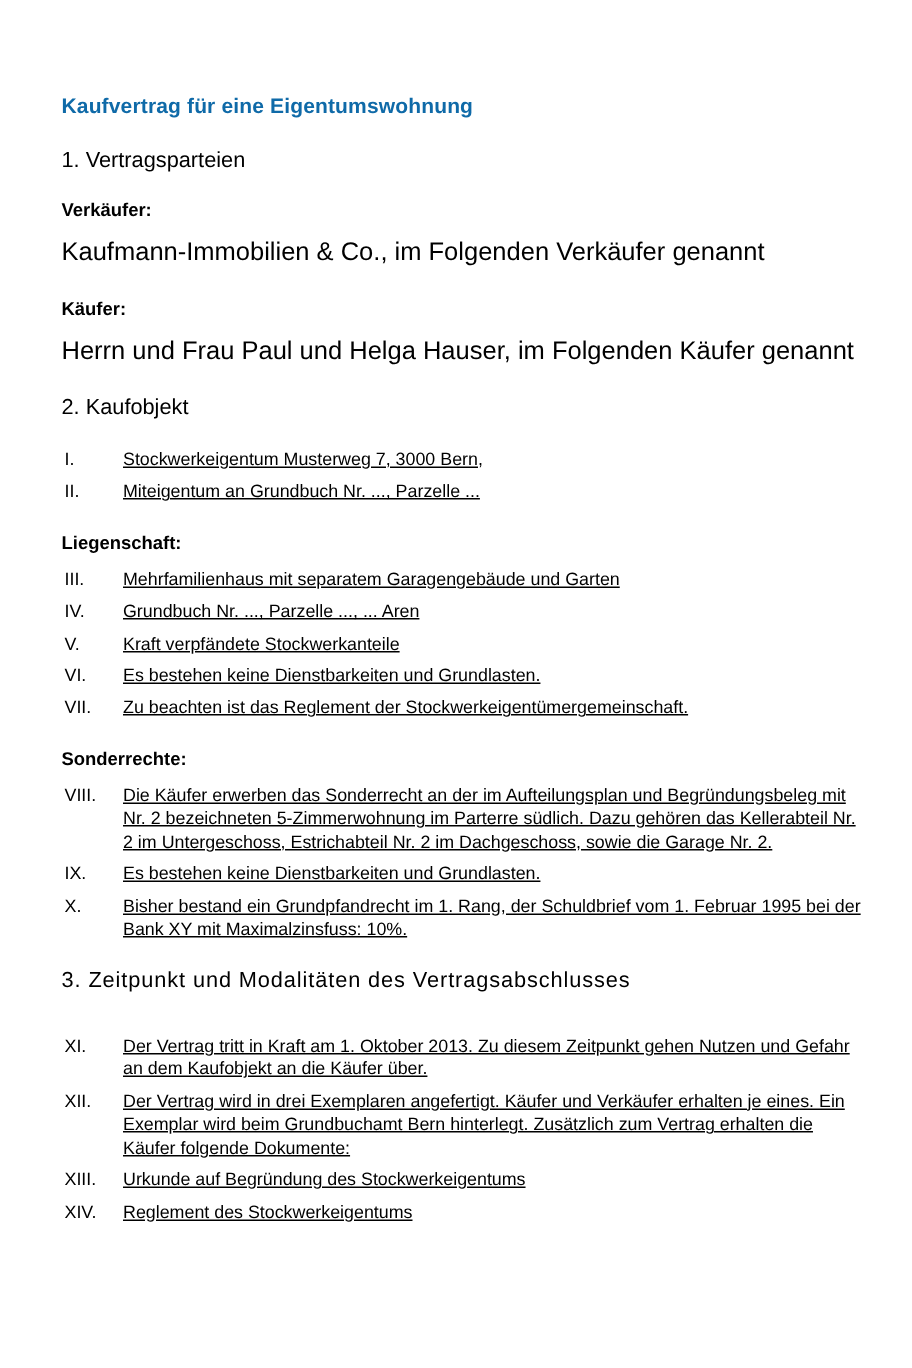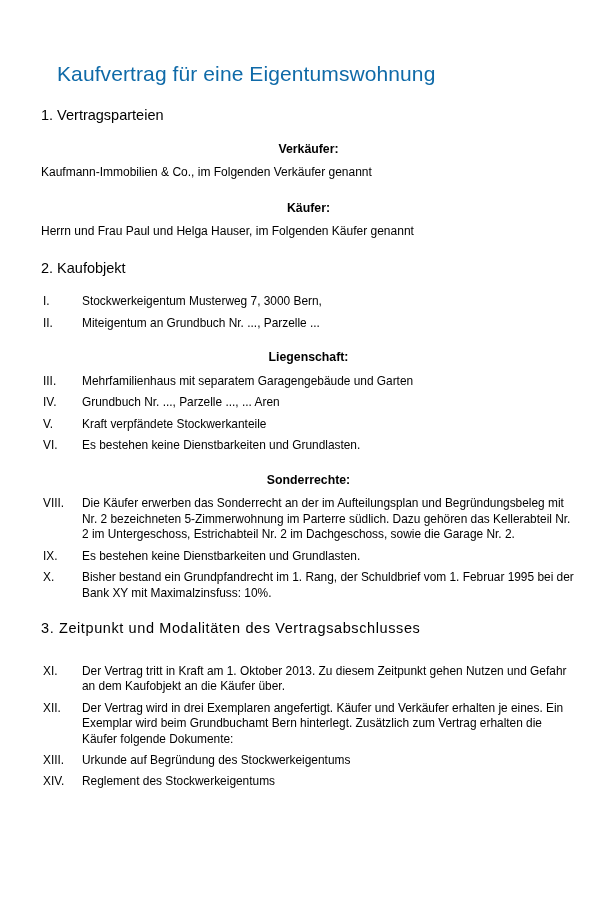--- a/index.html
+++ b/index.html
@@ -19,51 +19,50 @@
   .page {
     box-sizing: border-box;
     width: 608px;
     height: 912px;
     padding: 62px 32px 0 41px;
     background: #ffffff;
     position: relative;
   }
 
   .doc-title {
-    font-size: 21px;
-    font-weight: normal;
+    font-size: 14px;
+    font-weight: bold;
     color: #0f6aa8;
     letter-spacing: 0.1px;
     line-height: 1.15;
-    margin: 0 0 21px 16px;
+    margin: 0 0 21px 0;
   }
 
   .section-heading {
     font-size: 14.5px;
     font-weight: normal;
     color: #000000;
     margin: 0 0 17px 0;
     line-height: 1.2;
   }
   .section-heading.wide {
     letter-spacing: 0.6px;
     margin-bottom: 26px;
   }
 
   .sub-heading {
     font-size: 12.3px;
     font-weight: bold;
     color: #000000;
     margin: 0 0 9px 0;
     line-height: 1.2;
-    text-align: center;
   }
 
   .para {
-    font-size: 12px;
+    font-size: 17px;
     color: #000000;
     line-height: 1.28;
     margin: 0 0 20px 0;
   }
 
   .roman-list {
     list-style: none;
     margin: 0 0 19px 0;
     padding: 0;
   }
@@ -78,20 +77,21 @@
   .roman-item .num {
     flex: 0 0 41px;
     width: 41px;
     padding-left: 2px;
     box-sizing: border-box;
     white-space: nowrap;
   }
   .roman-item .txt {
     flex: 1 1 auto;
     white-space: pre-line;
+    text-decoration: underline;
   }
 </style>
 </head>
 <body>
 
 <div class="page">
 
   <h1 class="doc-title">Kaufvertrag für eine Eigentumswohnung</h1>
 
   <h2 class="section-heading">1. Vertragsparteien</h2>
@@ -126,20 +126,24 @@
       <span class="txt">Grundbuch Nr. ..., Parzelle ...,  ... Aren</span>
     </li>
     <li class="roman-item">
       <span class="num">V.</span>
       <span class="txt">Kraft verpfändete Stockwerkanteile</span>
     </li>
     <li class="roman-item">
       <span class="num">VI.</span>
       <span class="txt">Es bestehen keine Dienstbarkeiten und Grundlasten.</span>
     </li>
+    <li class="roman-item">
+      <span class="num">VII.</span>
+      <span class="txt">Zu beachten ist das Reglement der Stockwerkeigentümergemeinschaft.</span>
+    </li>
   </ul>
 
   <h3 class="sub-heading">Sonderrechte:</h3>
   <ul class="roman-list">
     <li class="roman-item">
       <span class="num">VIII.</span>
       <span class="txt">Die Käufer erwerben das Sonderrecht an der im Aufteilungsplan und Begründungsbeleg mit Nr. 2 bezeichneten 5-Zimmerwohnung im Parterre südlich. Dazu gehören das Kellerabteil Nr. 2 im Untergeschoss, Estrichabteil Nr. 2 im Dachgeschoss, sowie die Garage Nr. 2.</span>
     </li>
     <li class="roman-item">
       <span class="num">IX.</span>

